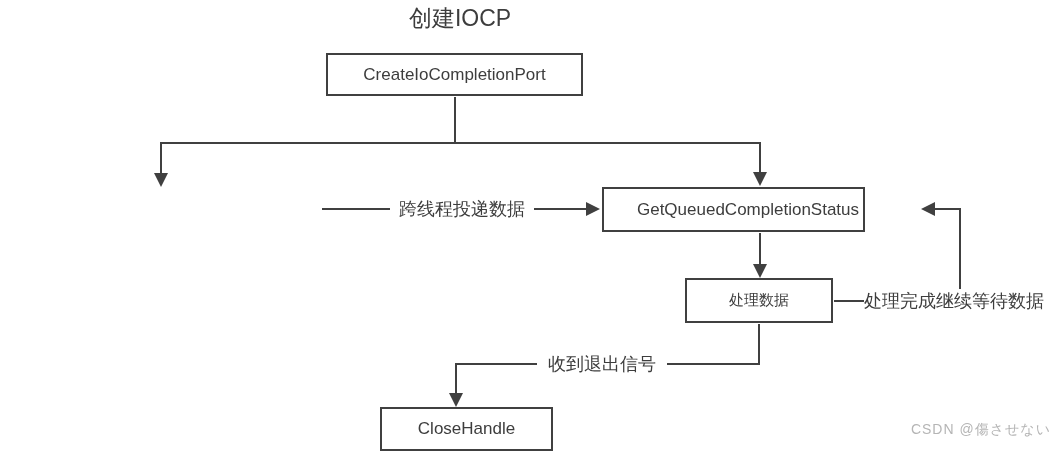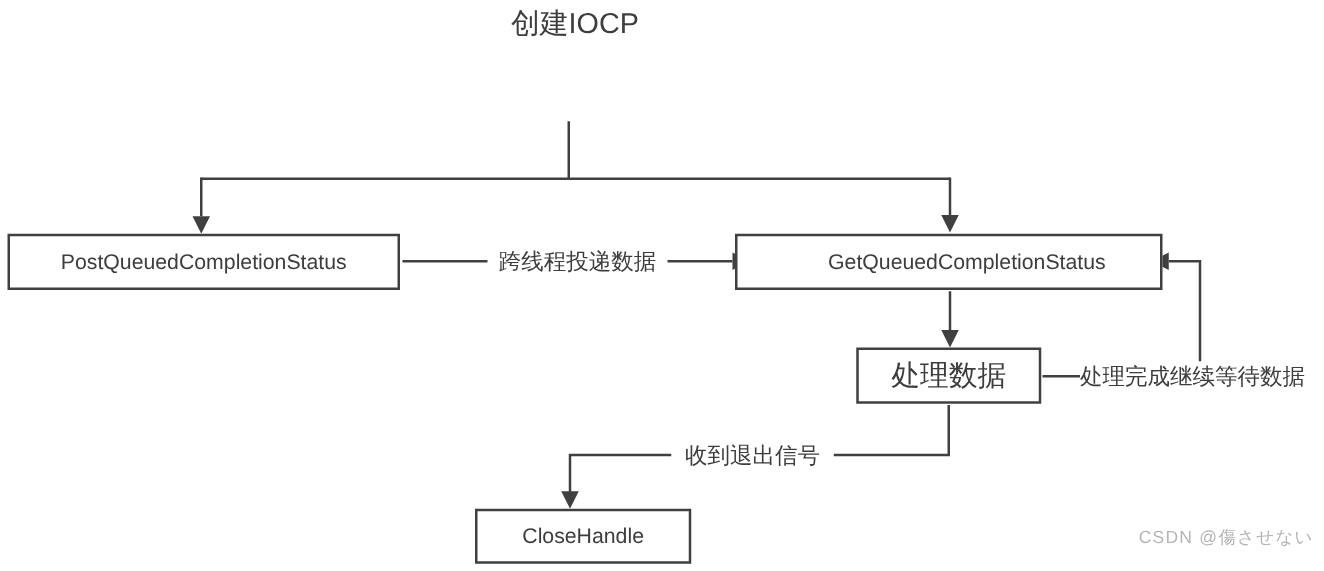--- a/index.html
+++ b/index.html
@@ -24,24 +24,24 @@
     position: absolute;
     background: #ffffff;
     border: 2px solid #404040;
     display: flex;
     align-items: center;
     justify-content: center;
     color: #3d3d3d;
     font-size: 17px;
     white-space: nowrap;
   }
-  .node.cjk { font-size: 23px; }
+  .node.cjk { font-size: 15px; }
   #node-create  { left: 326px; top: 53px;  width: 257px; height: 43px; }
   #node-post    { left: 6px;   top: 187px; width: 314px; height: 45px; }
-  #node-get     { left: 588px; top: 187px; width: 342px; height: 45px; padding-left: 29px; }
+  #node-get     { left: 602px; top: 187px; width: 263px; height: 45px; padding-left: 29px; }
   #node-process { left: 685px; top: 278px; width: 148px; height: 45px; }
   #node-close   { left: 380px; top: 407px; width: 173px; height: 44px; }
 
   .diagram-title {
     position: absolute;
     left: 380px; top: 3px;
     width: 160px;
     text-align: center;
     font-size: 23px;
     color: #3d3d3d;
@@ -98,22 +98,22 @@
       <polygon points="753,172 767,172 760,186"></polygon>
       <polygon points="586,202 586,216 600,209"></polygon>
       <polygon points="753,264 767,264 760,278"></polygon>
       <polygon points="935,202 935,216 921,209"></polygon>
       <polygon points="449,393 463,393 456,407"></polygon>
     </g>
   </svg>
 
   <div class="diagram-title">创建IOCP</div>
 
+  <div class="node" id="node-create">CreateIoCompletionPort</div>
 
-  <div class="node" id="node-post">PostQueuedCompletionStatus</div>
 
   <div class="node" id="node-get">GetQueuedCompletionStatus</div>
 
   <div class="node cjk" id="node-process">处理数据</div>
 
   <div class="node" id="node-close">CloseHandle</div>
 
   <div class="edge-label" id="label-loop">处理完成继续等待数据</div>
 
   <div class="edge-label" id="label-post-get">跨线程投递数据</div>

